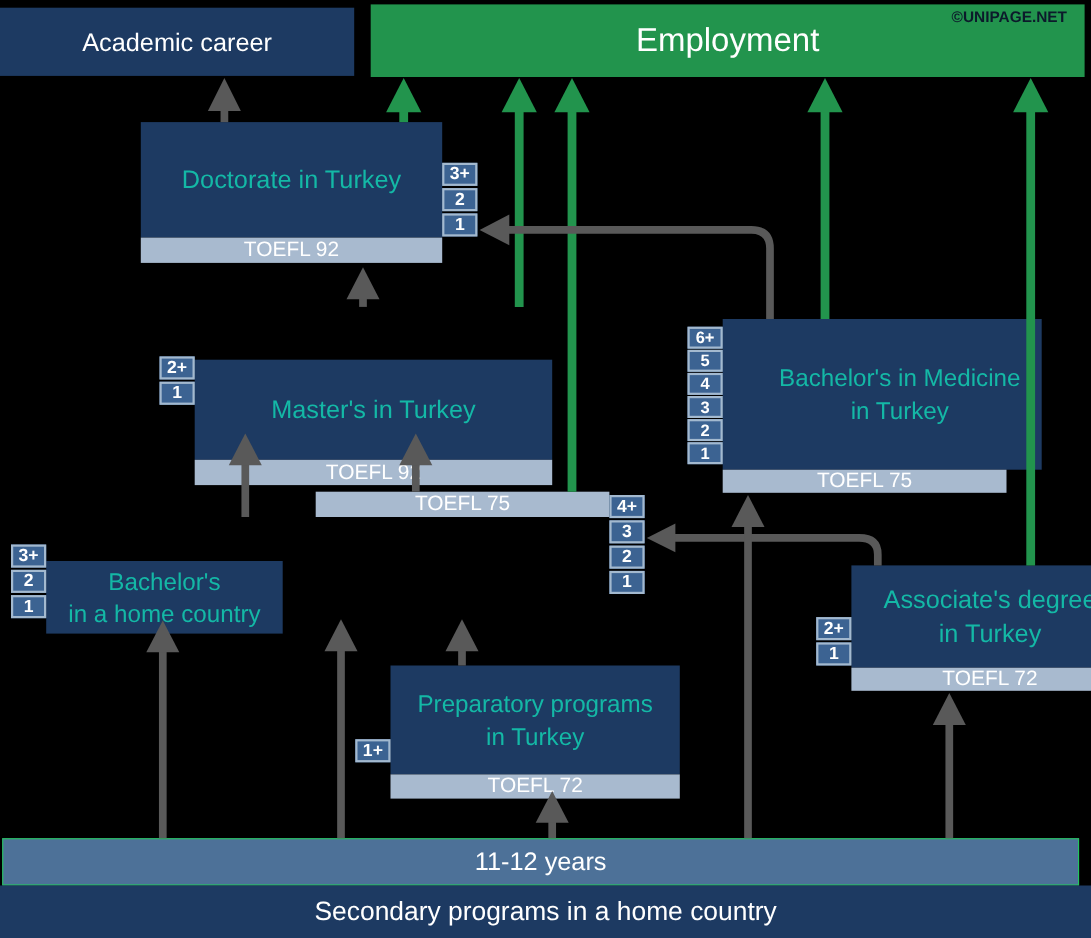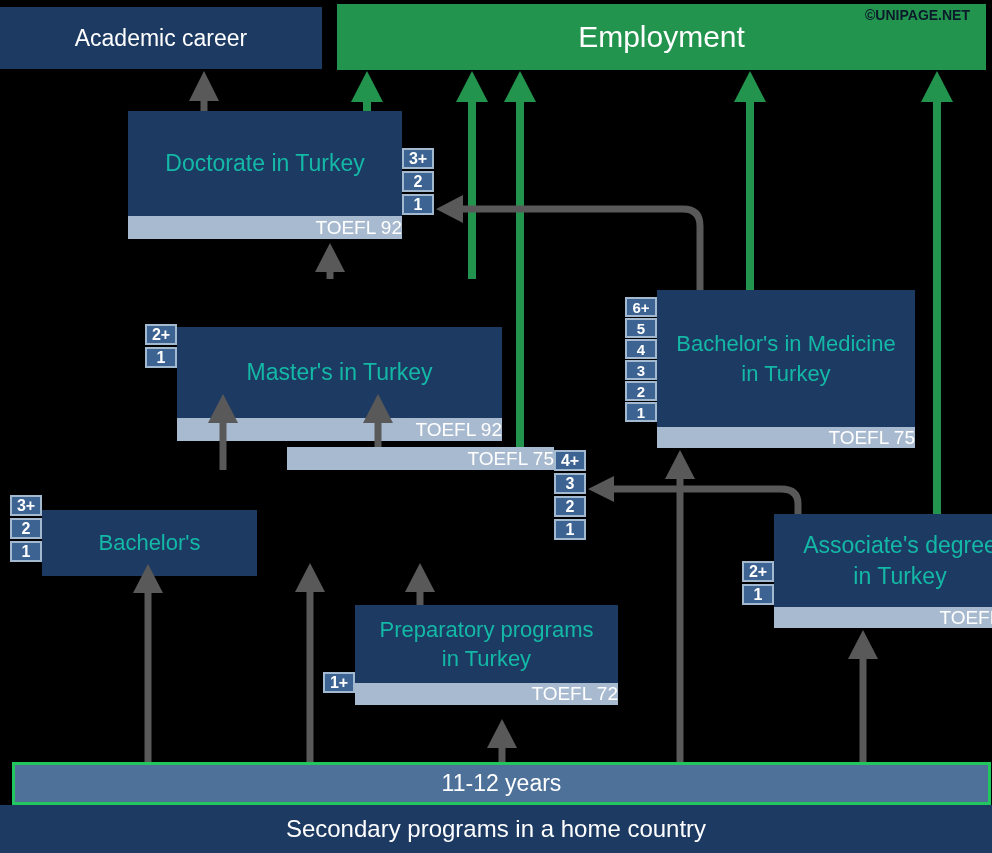--- a/index.html
+++ b/index.html
@@ -8,39 +8,39 @@
     font-family:"Liberation Sans","DejaVu Sans",sans-serif;
   }
   .box{position:absolute;color:#fff;}
   .fillbox{background:#1d3a62;display:flex;align-items:center;justify-content:center;}
   .node{position:absolute;}
   .node-body{
     background:#1d3a62;width:100%;display:flex;flex-direction:column;
     align-items:center;justify-content:center;color:#14b8a6;text-align:center;line-height:1.32;
   }
   .exam-strip{
-    background:#a8bacf;color:#fff;text-align:right;font-size:19px;
+    background:#a8bacf;color:#fff;text-align:center;font-size:19px;
     height:23px;line-height:23px;width:100%;
   }
   .badges{position:absolute;width:32px;}
   .badges-right{left:100%;}
   .badges-left{right:100%;}
   .badge{
     box-sizing:border-box;height:21px;margin-bottom:2px;border:2px solid #a3b9cf;
     background:#3c6392;color:#fff;font-weight:bold;font-size:16px;
     display:flex;align-items:center;justify-content:center;
   }
   .badges-compact .badge{height:20px;margin-bottom:1px;font-size:15px;}
   .t23{font-size:23px;} .t22{font-size:22px;} .t30{font-size:30px;}
   #watermark{
     position:absolute;top:3px;right:16px;font-size:14px;font-weight:bold;color:#0c1a2b;
   }
   #years-bar{
-    left:12px;top:762px;width:979px;height:43px;background:#4d7198;
-    border:3px solid #22c55e;box-sizing:border-box;
+    left:2px;top:762px;width:979px;height:43px;background:#4d7198;
+    border:1px solid #22c55e;box-sizing:border-box;
     display:flex;align-items:center;justify-content:center;font-size:23px;
   }
   #secondary-bar{
     left:0;top:805px;width:992px;height:48px;background:#1d3a62;
     display:flex;align-items:center;justify-content:center;font-size:24px;
   }
   #arrows{position:absolute;left:0;top:0;pointer-events:none;}
 </style>
 </head>
 <body>
@@ -73,38 +73,39 @@
       <span>Master's in Turkey</span>
     </div>
     <div class="exam-strip">TOEFL 92</div>
     <div class="badges badges-left" style="top:45px;">
       <div class="badge">2+</div>
       <div class="badge">1</div>
     </div>
   </div>
 
   <div class="node" style="left:657px;top:290px;width:258px;">
-    <div class="node-body t22" style="height:137px;">
+    <div class="node-body t22" style="height:137px;padding-left:32px;">
       <span>Bachelor's in Medicine</span>
       <span>in Turkey</span>
     </div>
     <div class="exam-strip" style="height:21px;line-height:21px;">TOEFL 75</div>
     <div class="badges badges-left badges-compact" style="top:7px;">
       <div class="badge">6+</div>
       <div class="badge">5</div>
       <div class="badge">4</div>
       <div class="badge">3</div>
       <div class="badge">2</div>
       <div class="badge">1</div>
     </div>
   </div>
 
   <div class="node" style="left:42px;top:470px;width:215px;">
     <div class="node-body t22" style="height:66px;margin-top:40px;">
       <span>Bachelor's</span>
+      <span>in a home country</span>
     </div>
     <div class="badges badges-left" style="top:25px;">
       <div class="badge">3+</div>
       <div class="badge">2</div>
       <div class="badge">1</div>
     </div>
   </div>
 
   <div class="node" style="left:287px;top:447px;width:267px;">
     <div class="exam-strip">TOEFL 75</div>
@@ -122,21 +123,21 @@
       <span>in Turkey</span>
     </div>
     <div class="exam-strip" style="height:21px;line-height:21px;">TOEFL 72</div>
     <div class="badges badges-left" style="top:47px;">
       <div class="badge">2+</div>
       <div class="badge">1</div>
     </div>
   </div>
 
   <div class="node" style="left:355px;top:605px;width:263px;">
-    <div class="node-body t22" style="height:78px;">
+    <div class="node-body t22" style="height:99px;">
       <span>Preparatory programs</span>
       <span>in Turkey</span>
     </div>
     <div class="exam-strip" style="height:22px;line-height:22px;">TOEFL 72</div>
     <div class="badges badges-left" style="top:67px;">
       <div class="badge">1+</div>
     </div>
   </div>
 
   <div class="box" id="years-bar">

